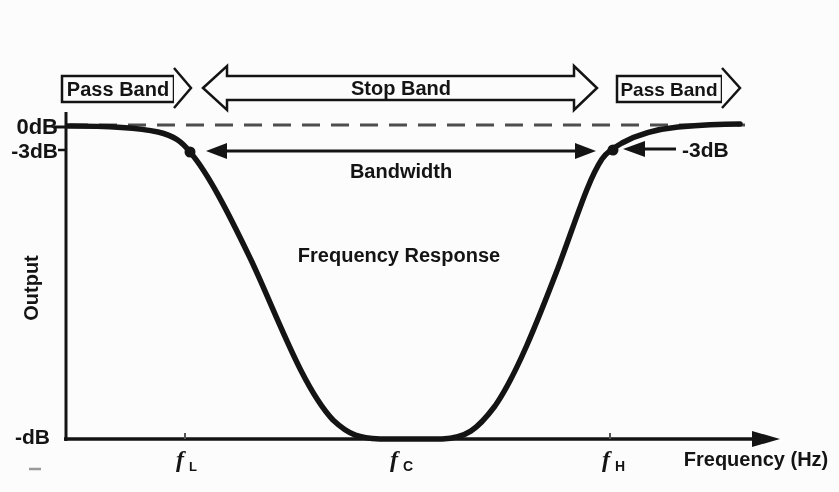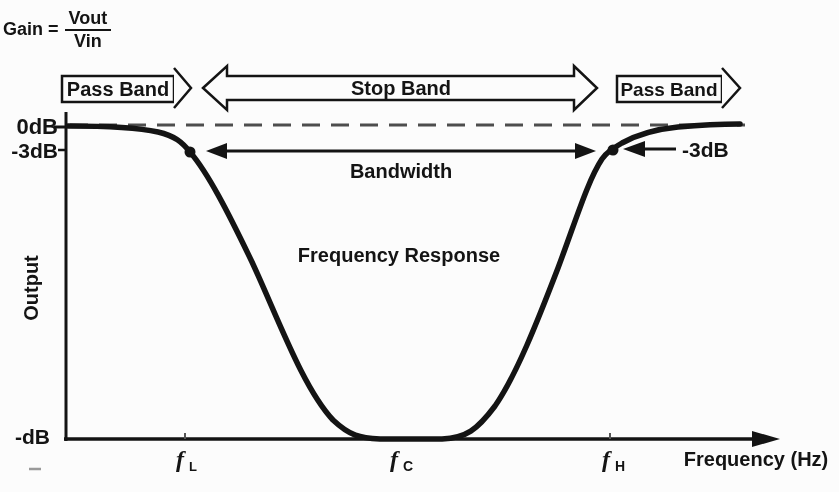--- a/index.html
+++ b/index.html
@@ -38,27 +38,20 @@
   svg text { fill: #141414; }
   .lbl      { font-family: "Liberation Sans", sans-serif; font-weight: bold; }
   .lbl-med  { font-family: "Liberation Sans", sans-serif; font-weight: 600; }
   .fsym     { font-family: "Liberation Serif", serif; font-style: italic; font-weight: bold; }
 </style>
 </head>
 <body>
 
 <div class="stage">
 
-  <div class="formula">
-    <span>Gain =</span>
-    <span class="frac">
-      <span class="num">Vout</span>
-      <span class="den">Vin</span>
-    </span>
-  </div>
 
   <svg width="839" height="492" viewBox="0 0 839 492">
 
     <g>
       <rect x="62" y="76" width="112" height="26" fill="#fcfcfc" stroke="#141414" stroke-width="2.5"></rect>
       <polyline points="174,68 191,88 174,108" fill="#fcfcfc" stroke="#141414" stroke-width="2.5"></polyline>
       <text class="lbl" x="118" y="96" font-size="20" text-anchor="middle">Pass Band</text>
     </g>
 
     <g>

